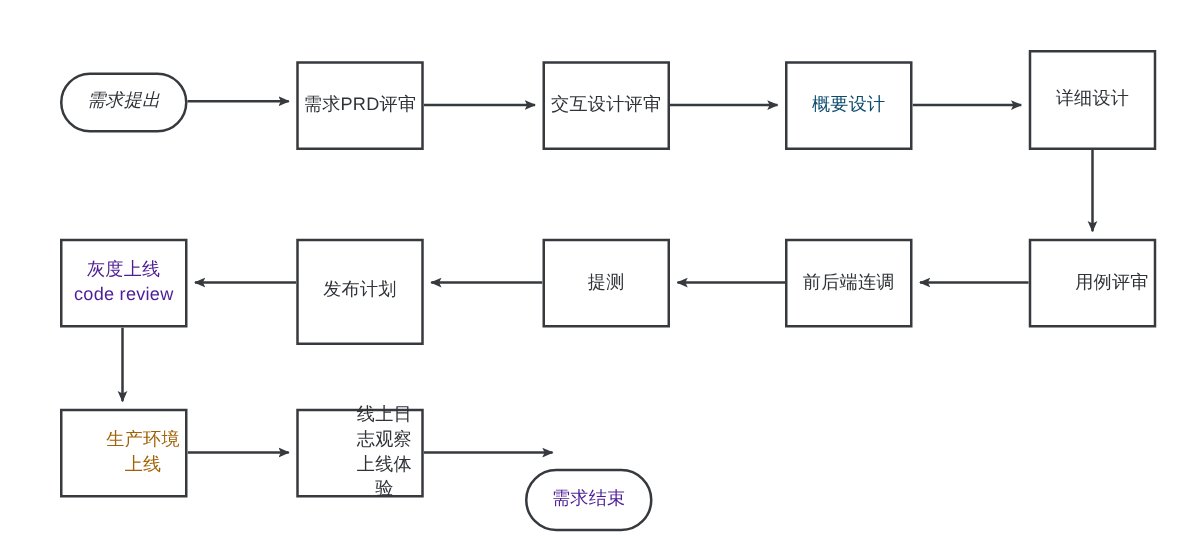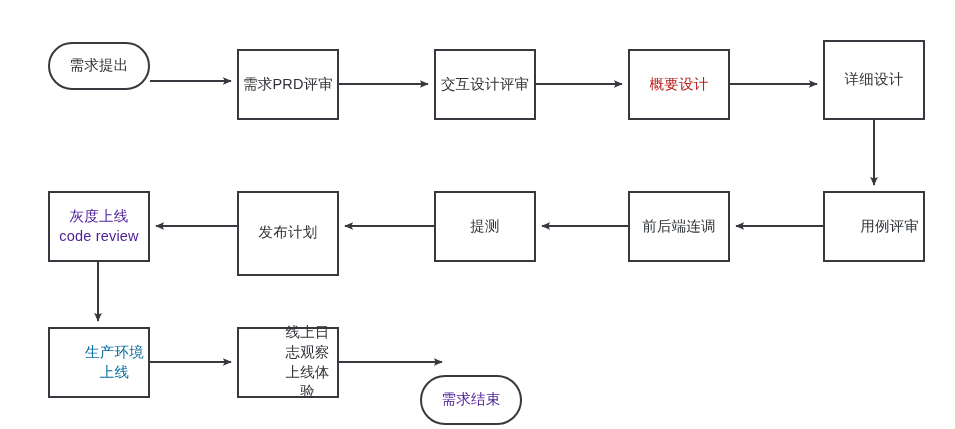--- a/index.html
+++ b/index.html
@@ -71,30 +71,30 @@
         <path d="M823,226 L736,226" fill="none" stroke="#36393d" stroke-width="2" marker-end="url(#arrow-head)"></path>
         <path d="M628,226 L542,226" fill="none" stroke="#36393d" stroke-width="2" marker-end="url(#arrow-head)"></path>
         <path d="M434,226 L345,226" fill="none" stroke="#36393d" stroke-width="2" marker-end="url(#arrow-head)"></path>
         <path d="M237,226 L156,226" fill="none" stroke="#36393d" stroke-width="2" marker-end="url(#arrow-head)"></path>
         <path d="M98,262 L98,321" fill="none" stroke="#36393d" stroke-width="2" marker-end="url(#arrow-head)"></path>
         <path d="M150,362 L231,362" fill="none" stroke="#36393d" stroke-width="2" marker-end="url(#arrow-head)"></path>
         <path d="M339,362 L442,362" fill="none" stroke="#36393d" stroke-width="2" marker-end="url(#arrow-head)"></path>
       </g>
   </svg>
   <div id="node-layer">
-      <div class="node terminal" style="left: 48px; top: 42px; width: 102px; height: 48px; border-color: rgb(54, 57, 61); color: rgb(47, 51, 55);">
+      <div class="node terminal" style="left: 48px; top: 58px; width: 102px; height: 48px; border-color: rgb(54, 57, 61); color: rgb(47, 51, 55); font-style: italic;">
         <span class="label">需求提出</span>
       </div>
       <div class="node process" style="left: 237px; top: 49px; width: 102px; height: 71px; border-color: rgb(54, 57, 61); color: rgb(47, 51, 55);">
         <span class="label">需求PRD评审</span>
       </div>
       <div class="node process" style="left: 434px; top: 49px; width: 102px; height: 71px; border-color: rgb(54, 57, 61); color: rgb(47, 51, 55);">
         <span class="label">交互设计评审</span>
       </div>
-      <div class="node process" style="left: 628px; top: 49px; width: 102px; height: 71px; border-color: rgb(54, 57, 61); color: #b91c1c;">
+      <div class="node process" style="left: 628px; top: 49px; width: 102px; height: 71px; border-color: rgb(54, 57, 61); color: #0c4a6e;">
         <span class="label">概要设计</span>
       </div>
       <div class="node process" style="left: 823px; top: 40px; width: 102px; height: 80px; border-color: rgb(54, 57, 61); color: rgb(47, 51, 55);">
         <span class="label">详细设计</span>
       </div>
       <div class="node process" style="left: 823px; top: 191px; width: 102px; height: 71px; border-color: rgb(54, 57, 61); color: rgb(47, 51, 55); justify-content: flex-end;">
         <span class="label">用例评审</span>
       </div>
       <div class="node process" style="left: 628px; top: 191px; width: 102px; height: 71px; border-color: rgb(54, 57, 61); color: rgb(47, 51, 55);">
         <span class="label">前后端连调</span>
@@ -102,21 +102,21 @@
       <div class="node process" style="left: 434px; top: 191px; width: 102px; height: 71px; border-color: rgb(54, 57, 61); color: rgb(47, 51, 55);">
         <span class="label">提测</span>
       </div>
       <div class="node process" style="left: 237px; top: 191px; width: 102px; height: 85px; border-color: rgb(54, 57, 61); color: rgb(47, 51, 55); font-family: Liberation Mono, monospace;">
         <span class="label">发布计划</span>
       </div>
       <div class="node process" style="left: 48px; top: 191px; width: 102px; height: 71px; border-color: rgb(54, 57, 61); color: #4c1d95;">
         <span class="label">灰度上线
 code review</span>
       </div>
-      <div class="node process" style="left: 48px; top: 327px; width: 102px; height: 71px; border-color: rgb(54, 57, 61); color: #0369a1; padding-left: 31px;">
+      <div class="node process" style="left: 48px; top: 327px; width: 102px; height: 71px; border-color: rgb(54, 57, 61); color: #a16207; padding-left: 31px;">
         <span class="label">生产环境上线</span>
       </div>
       <div class="node process" style="left: 237px; top: 327px; width: 102px; height: 71px; border-color: rgb(54, 57, 61); color: rgb(47, 51, 55); padding-left: 39px;">
         <span class="label">线上日志观察
 上线体验</span>
       </div>
       <div class="node terminal" style="left: 420px; top: 337px; width: 102px; height: 50px; border-color: rgb(54, 57, 61); color: #4c1d95; margin-top: 38px;">
         <span class="label">需求结束</span>
       </div>
     </div>

